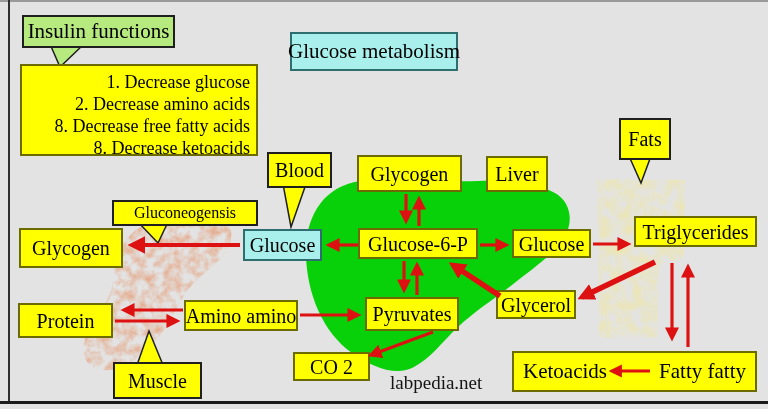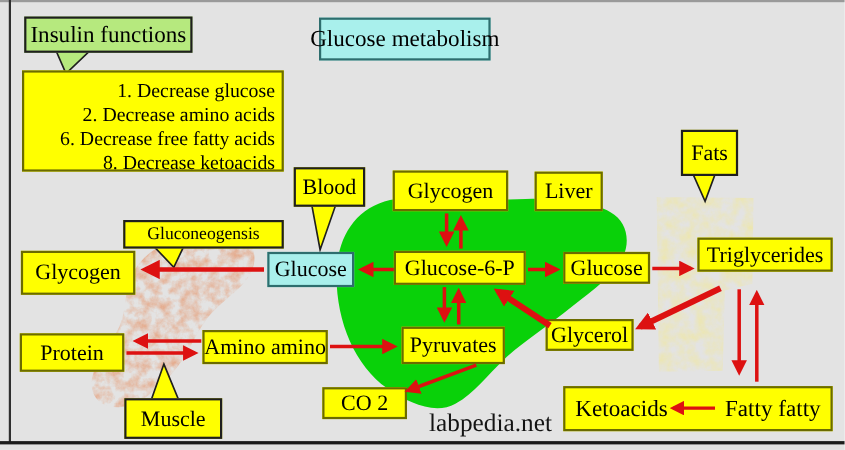--- a/index.html
+++ b/index.html
@@ -21,21 +21,21 @@
   .cyan{ background:#a9f0ec; border-color:#2e6e6e; }
   .callout{ border:2px solid #1f1f1f; }
   .green{ background:#b6e97e; border:2px solid #1f1f1f; font-size:21px; }
   .list-box{
     position:absolute; box-sizing:border-box;
     background:#ffff00; border:2px solid #6b6b00;
     font-size:18px; line-height:22px; padding:5px 6px 4px 7px;
   }
   .keto{ justify-content:space-between; padding:0 9px; }
   .watermark{
-    position:absolute; font-size:23px; color:#141414;
+    position:absolute; font-size:19px; color:#141414;
   }
   .small{ font-size:16px; }
 </style>
 </head>
 <body>
 
 <div id="stage">
 
   <svg class="layer" width="768" height="409">
     <defs>
@@ -67,25 +67,25 @@
   <div class="edge-top"></div>
   <div class="edge-left"></div>
   <div class="edge-bottom"></div>
 
   <div class="box green" style="left:22px;top:15px;width:153px;height:33px;">
     <span>Insulin functions</span>
   </div>
   <div class="list-box" style="left:20px;top:64px;width:238px;height:92px;">
     <div>1. Decrease glucose</div>
     <div>2. Decrease amino acids</div>
-    <div>6. Decrease free fatty acids</div>
+    <div>8. Decrease free fatty acids</div>
     <div>8. Decrease ketoacids</div>
   </div>
 
-  <div class="box cyan" style="left:290px;top:16px;width:156px;height:39px;font-size:21px;">
+  <div class="box cyan" style="left:290px;top:32px;width:168px;height:39px;font-size:21px;">
     <span>Glucose metabolism</span>
   </div>
 
   <div class="box callout" style="left:267px;top:152px;width:65px;height:36px;">
     <span>Blood</span>
   </div>
   <div class="box callout" style="left:619px;top:118px;width:52px;height:42px;">
     <span>Fats</span>
   </div>
   <div class="box callout" style="left:113px;top:362px;width:89px;height:37px;">

